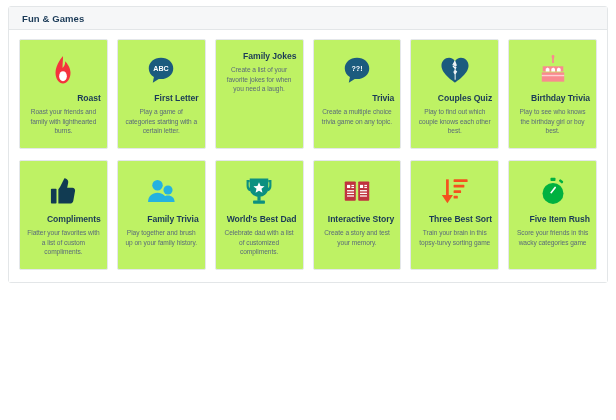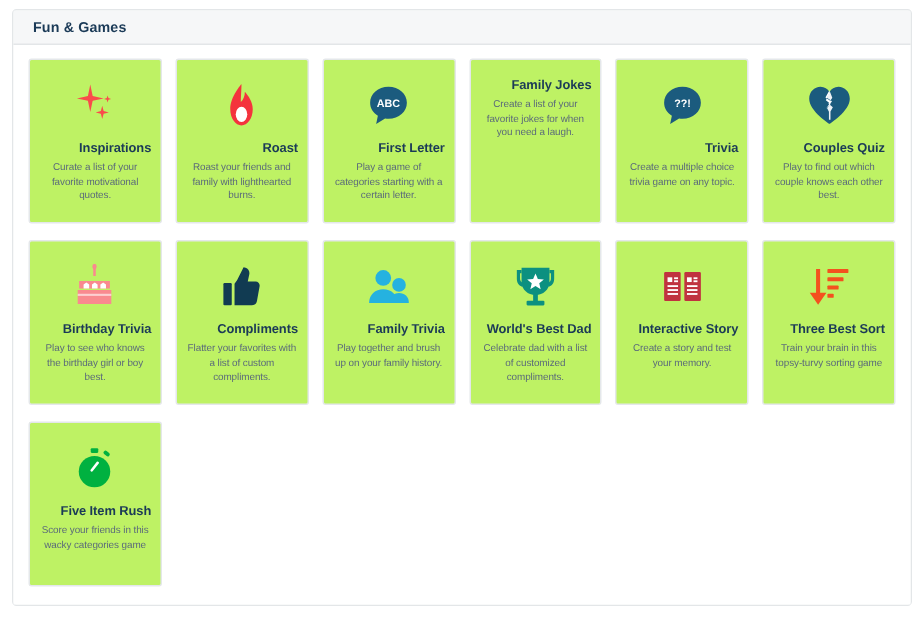--- a/index.html
+++ b/index.html
@@ -105,31 +105,20 @@
 
 <div id="page">
   <div class="panel">
 
     <div class="panel-header">
       <span class="panel-header-title">Fun &amp; Games</span>
     </div>
 
     <div class="panel-body">
       <div class="card-grid" id="grid">
-          <div class="card">
-            <div class="card-icon">
-              <svg width="30" height="30" viewBox="0 0 32 32" aria-hidden="true">
-        <path fill="#fa4b4b" d="M13 1.5 L14.7 9.6 L22.5 11.3 L14.7 13 L13 21 L11.3 13 L3.5 11.3 L11.3 9.6 Z"></path>
-        <path fill="#fa4b4b" d="M21.5 16.5 L22.5 20.3 L26.2 21.3 L22.5 22.3 L21.5 26 L20.5 22.3 L16.8 21.3 L20.5 20.3 Z"></path>
-        <path fill="#fa4b4b" d="M25.3 9.2 L25.9 11.1 L27.8 11.7 L25.9 12.3 L25.3 14.2 L24.7 12.3 L22.8 11.7 L24.7 11.1 Z"></path>
-      </svg>
-            </div>
-            <div class="card-title">Inspirations</div>
-            <div class="card-desc">Curate a list of your favorite motivational quotes.</div>
-          </div>
           <div class="card">
             <div class="card-icon">
               <svg width="26" height="30" viewBox="0 0 24 32" aria-hidden="true">
         <path fill="#f4333d" d="M12 1 C12 1 4 10 4 19 C4 25.6 7.9 30.5 12 30.5 C16.1 30.5 20 25.6 20 19 C20 13.5 16.6 9.2 14.4 6.6 C14.4 10 13.2 12.4 11.5 13.8 C11.5 10.5 12 5 12 1 Z"></path>
         <ellipse cx="12" cy="22.6" rx="4.1" ry="5.4" fill="#ffffff"></ellipse>
       </svg>
             </div>
             <div class="card-title">Roast</div>
             <div class="card-desc">Roast your friends and family with lighthearted burns.</div>
           </div>

